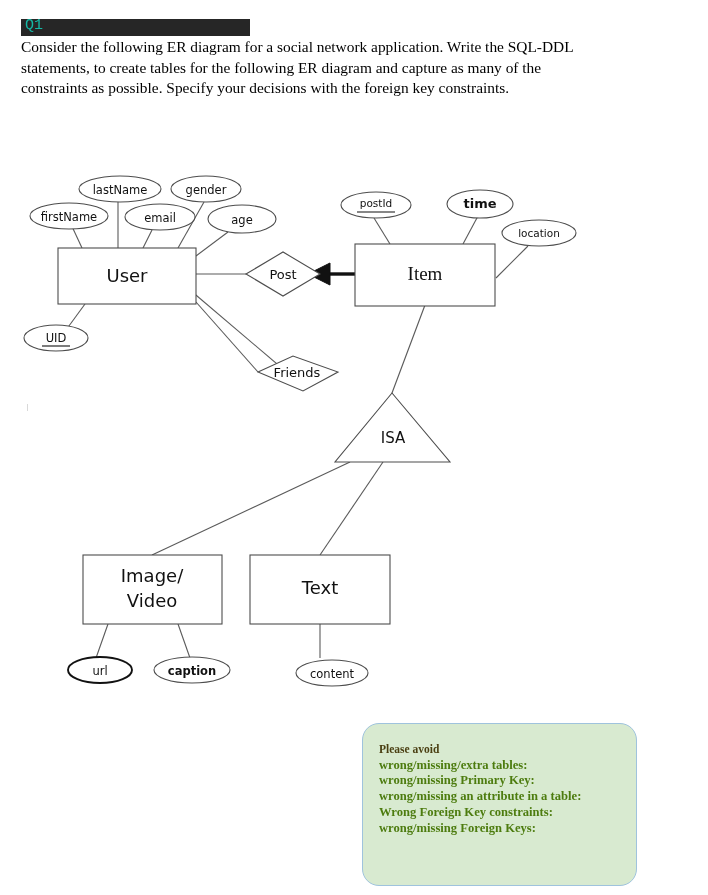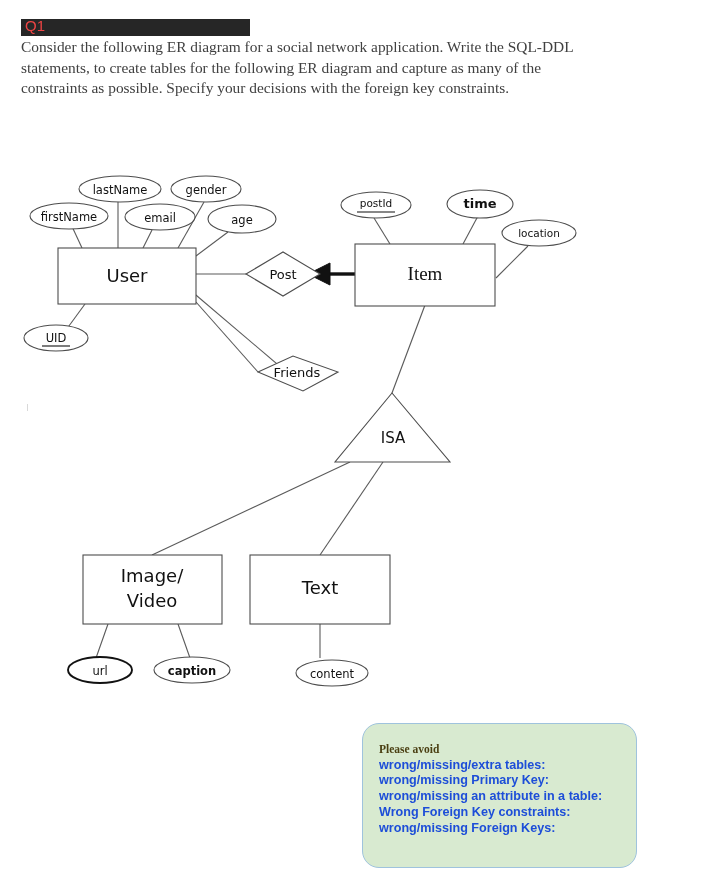--- a/index.html
+++ b/index.html
@@ -29,33 +29,33 @@
     left: 21px;
     top: 19px;
     width: 229px;
     height: 17px;
     background: #262626;
   }
   .q-label-text {
     position: absolute;
     left: 4px;
     top: -2px;
-    color: #ef4444;
-    font-family: Liberation Sans, sans-serif;
+    color: #14b8a6;
+    font-family: Liberation Mono, monospace;
     font-size: 15px;
     font-weight: 400;
     line-height: 18px;
     letter-spacing: 0px;
   }
   .q-body {
     position: absolute;
     left: 21px;
     top: 37px;
     width: 564px;
-    color: #404040;
+    color: #000000;
     font-family: "Liberation Serif", serif;
     font-size: 15.4px;
     line-height: 20.5px;
     text-align: left;
   }
 
   
   #er-svg {
     position: absolute;
     left: 0;
@@ -130,42 +130,42 @@
     stroke: #111111;
     stroke-width: 1.1;
   }
 
   
   .note-box {
     position: absolute;
     left: 362px;
     top: 723px;
     width: 275px;
-    height: 145px;
+    height: 163px;
     background: #d8ead0;
     border: 1.3px solid #9fc3dd;
     border-radius: 17px;
     box-sizing: border-box;
   }
   .note-inner {
     position: absolute;
     left: 16px;
     top: 18px;
     right: 10px;
   }
   .note-head {
     color: #4a3f12;
     font-family: "Liberation Serif", serif;
     font-size: 11.5px;
     line-height: 15.5px;
     font-weight: 600;
   }
   .note-line {
-    color: #1d4ed8;
-    font-family: Liberation Sans, sans-serif;
+    color: #4d7c0f;
+    font-family: Liberation Serif, serif;
     font-size: 12.6px;
     line-height: 15.8px;
     font-weight: 700;
   }
   .scan-speck {
     position: absolute;
     left: 27px;
     top: 404px;
     width: 1px;
     height: 7px;

